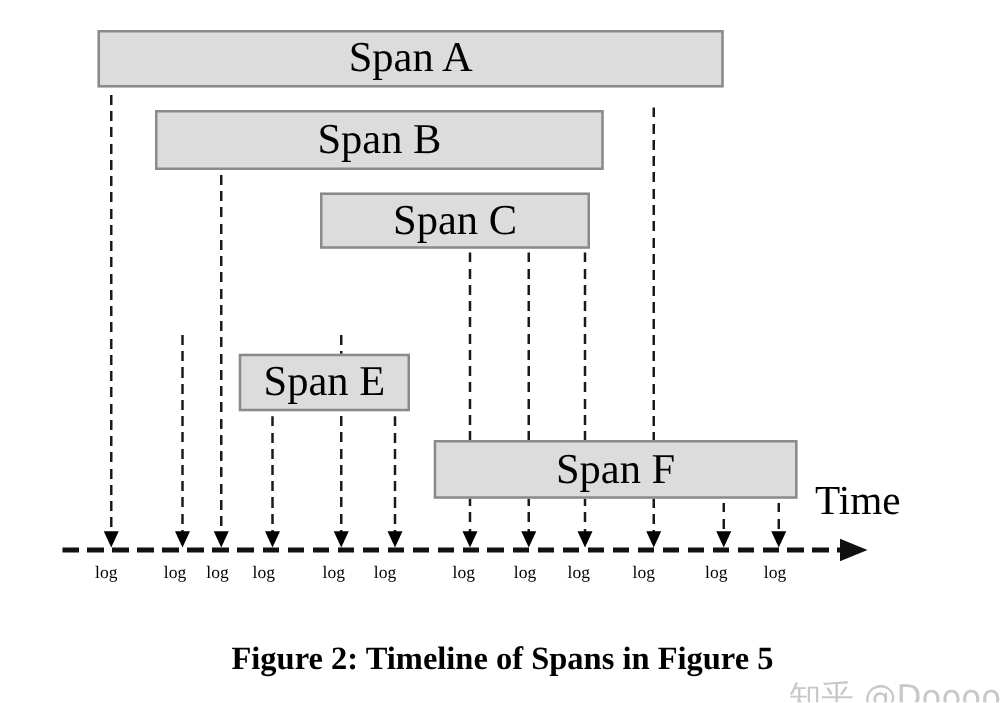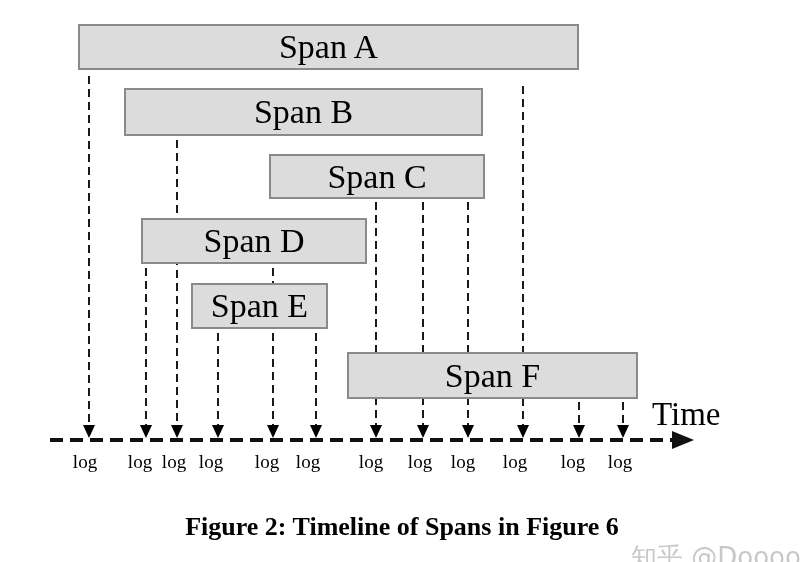--- a/index.html
+++ b/index.html
@@ -45,21 +45,21 @@
     width:0;height:0;
     border-top:9px solid transparent;
     border-bottom:9px solid transparent;
     border-left:22px solid #111;
     z-index:1;
   }
   .log-label{
     position:absolute;
     width:44px;
     text-align:center;
-    font-size:19px;color:#000;
+    font-size:14px;color:#000;
     z-index:2;
   }
   .time-label{
     position:absolute;
     font-size:33px;color:#000;
     z-index:2;
     white-space:nowrap;
   }
   .caption{
     position:absolute;
@@ -98,25 +98,22 @@
   <div class="vline" style="left: 522px; top: 86px; height: 340px;"></div>
   <div class="vline" style="left: 578px; top: 402px; height: 24px;"></div>
   <div class="vline" style="left: 622px; top: 402px; height: 24px;"></div>
 
   <div class="span-box" style="left: 124px; top: 88px; width: 359px; height: 48px;">
       <span>Span B</span>
     </div>
   <div class="span-box" style="left: 78px; top: 24px; width: 501px; height: 46px;">
       <span>Span A</span>
     </div>
-  <div class="span-box" style="left: 256px; top: 154px; width: 216px; height: 45px; margin-left: 13px;">
+  <div class="span-box" style="left: 256px; top: 154px; width: 216px; height: 45px;">
       <span>Span C</span>
-    </div>
-  <div class="span-box" style="left: 141px; top: 218px; width: 226px; height: 46px;">
-      <span>Span D</span>
     </div>
   <div class="span-box" style="left: 347px; top: 352px; width: 291px; height: 47px;">
       <span>Span F</span>
     </div>
   <div class="span-box" style="left: 191px; top: 283px; width: 137px; height: 46px;">
       <span>Span E</span>
     </div>
 
   <div class="arrowhead" style="left: 83px; top: 425px;"></div>
   <div class="arrowhead" style="left: 140px; top: 425px;"></div>
@@ -126,31 +123,31 @@
   <div class="arrowhead" style="left: 310px; top: 425px;"></div>
   <div class="arrowhead" style="left: 370px; top: 425px;"></div>
   <div class="arrowhead" style="left: 417px; top: 425px;"></div>
   <div class="arrowhead" style="left: 462px; top: 425px;"></div>
   <div class="arrowhead" style="left: 517px; top: 425px;"></div>
   <div class="arrowhead" style="left: 573px; top: 425px;"></div>
   <div class="arrowhead" style="left: 617px; top: 425px;"></div>
 
   <div class="timeline" style="left: 50px; top: 438px; width: 624px;"></div>
   <div class="timeline-arrow" style="left: 672px; top: 431px;"></div>
-  <div class="time-label" style="left: 652px; top: 396px;">Time</div>
+  <div class="time-label" style="left: 652px; top: 383px;">Time</div>
 
   <div class="log-label" style="left: 63px; top: 451px;">log</div>
   <div class="log-label" style="left: 118px; top: 451px;">log</div>
   <div class="log-label" style="left: 152px; top: 451px;">log</div>
   <div class="log-label" style="left: 189px; top: 451px;">log</div>
   <div class="log-label" style="left: 245px; top: 451px;">log</div>
   <div class="log-label" style="left: 286px; top: 451px;">log</div>
   <div class="log-label" style="left: 349px; top: 451px;">log</div>
   <div class="log-label" style="left: 398px; top: 451px;">log</div>
   <div class="log-label" style="left: 441px; top: 451px;">log</div>
   <div class="log-label" style="left: 493px; top: 451px;">log</div>
   <div class="log-label" style="left: 551px; top: 451px;">log</div>
   <div class="log-label" style="left: 598px; top: 451px;">log</div>
 
-  <div class="caption">Figure 2: Timeline of Spans in Figure 6</div>
+  <div class="caption">Figure 2: Timeline of Spans in Figure 5</div>
   <div class="watermark">知乎 @Doooo</div>
 
 </div>
 
 </body></html>

